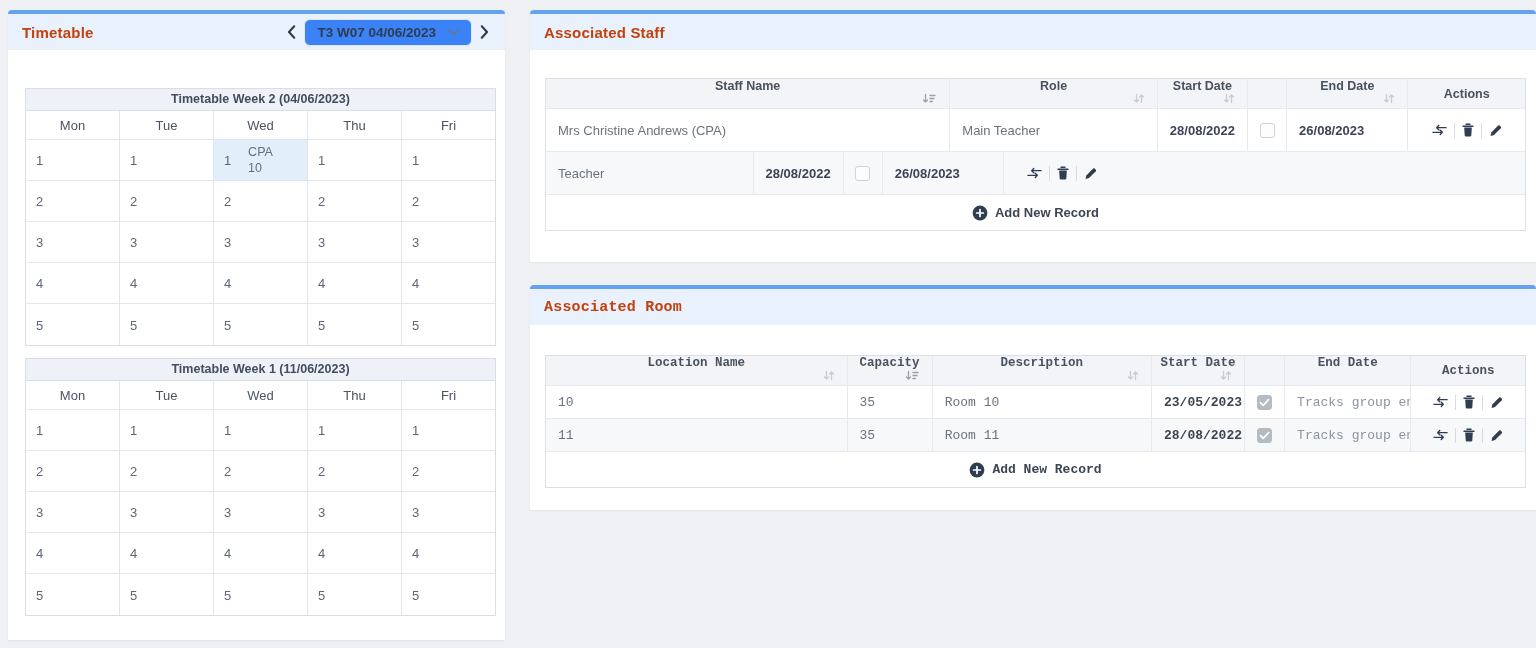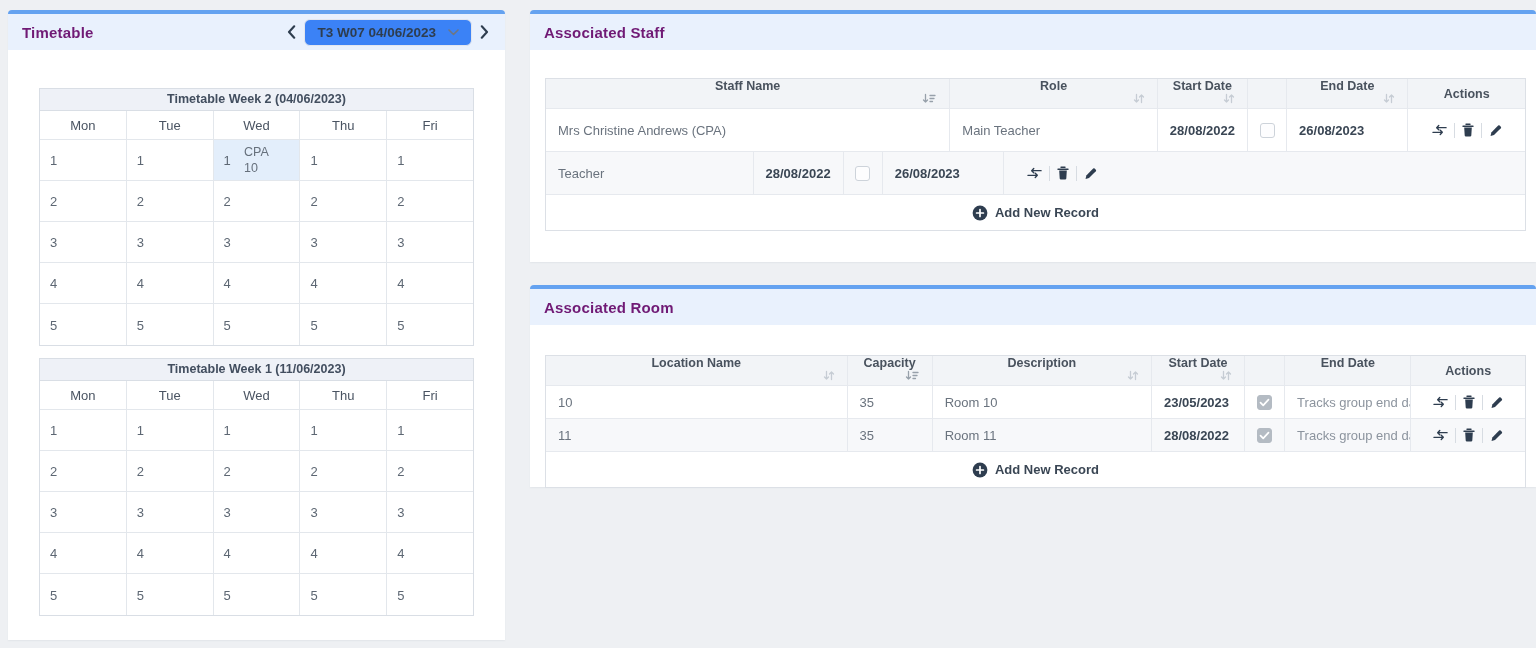--- a/index.html
+++ b/index.html
@@ -12,53 +12,53 @@
   }
   .panel {
     position: absolute;
     background: #fff;
     border-top: 4px solid #64a2f0;
     border-radius: 4px 4px 0 0;
     box-shadow: 0 1px 2px rgba(40,60,90,0.06);
   }
   #timetable-panel { left: 8px;   top: 10px;  width: 497px;  height: 630px; }
   #staff-panel     { left: 530px; top: 10px;  width: 1006px; height: 252px; }
-  #room-panel      { left: 530px; top: 285px; width: 1006px; height: 202px; }
+  #room-panel      { left: 530px; top: 285px; width: 1006px; height: 225px; font-family: Liberation Mono, monospace; }
 
   .panel-header {
     height: 36px;
     background: #e9f1fd;
     display: flex;
     align-items: center;
     padding: 0 14px;
   }
   .panel-title {
     font-size: 15px;
     font-weight: 700;
-    color: #701a75;
+    color: #c2410c;
     letter-spacing: .2px;
   }
   
   .wk-sel { margin-left: auto; display: flex; align-items: center; }
   .wk-btn { background: none; border: none; cursor: pointer; display: flex; align-items: center; padding: 2px; }
   .wk-box {
     background: #3b82f6;
     border: 1px solid #e2e6ee;
     border-radius: 6px;
     height: 27px;
     display: flex; align-items: center; gap: 12px;
     padding: 0 12px;
     margin: 0 6px;
     cursor: pointer;
   }
   .wk-text { font-size: 13.5px; font-weight: 700; color: #2e3d4f; white-space: nowrap; }
 
   
   .tt-body { padding: 0 17px; }
-  .tt-table { border: 1px solid #d9dee5; width: 435px; margin: 0 auto; }
+  .tt-table { border: 1px solid #d9dee5; width: 471px; margin: 0 auto; }
   .tt-table.first { margin-top: 38px; }
   .tt-table.second { margin-top: 12px; }
   .tt-title {
     height: 22px; line-height: 21px;
     text-align: center;
     background: #eef1f7;
     font-size: 12.5px; font-weight: 700; color: #424e5f;
     border-bottom: 1px solid #d9dee5;
   }
   .tt-days { display: flex; height: 29px; border-bottom: 1px solid #e3e7ec; justify-content: center; }

